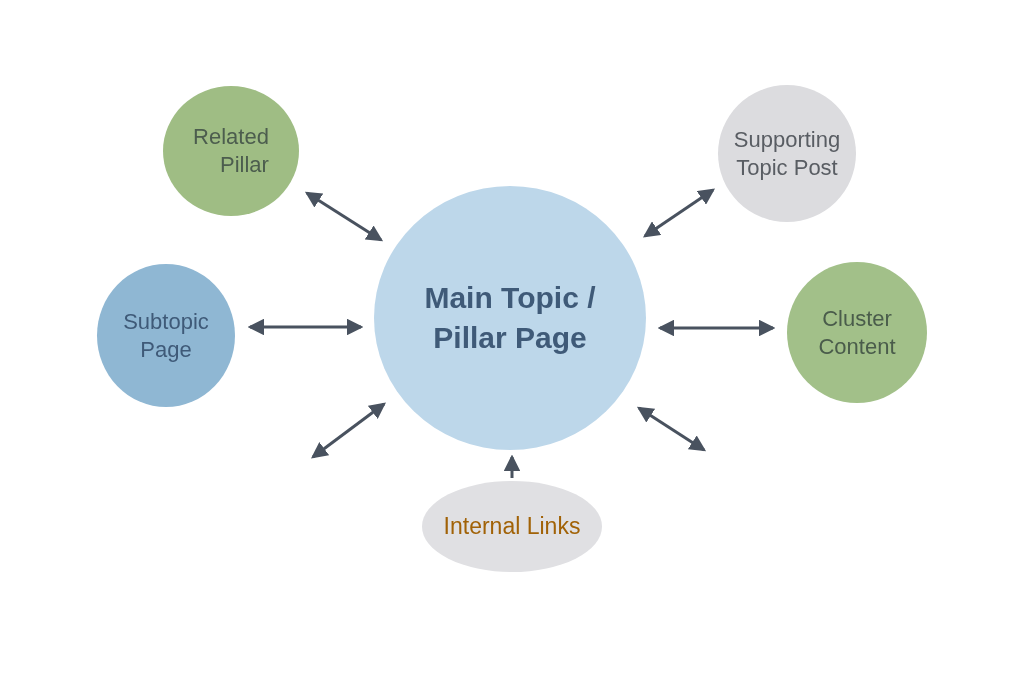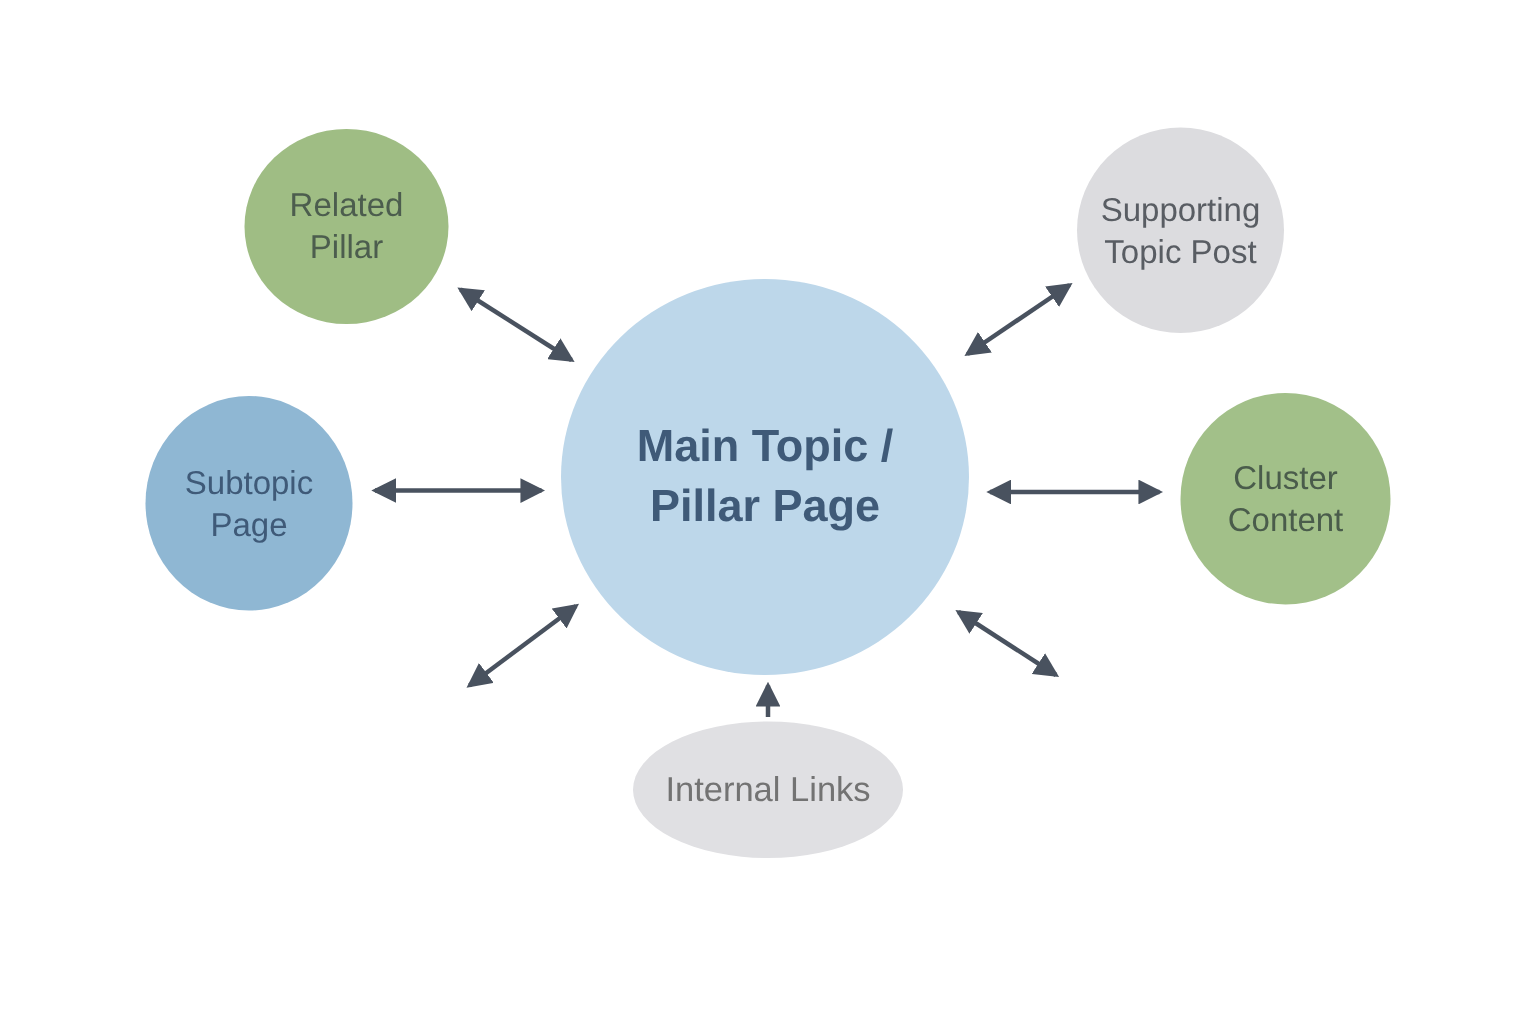--- a/index.html
+++ b/index.html
@@ -65,21 +65,21 @@
     <line x1="512" y1="478" x2="512" y2="457" stroke-width="3" marker-end="url(#ah)" stroke="#49525f"></line>
   </svg>
 
   <div class="node node-main" style="background: rgb(189, 215, 234); color: rgb(63, 90, 120);">
     <div class="label">
       <span>Main Topic /</span>
       <span>Pillar Page</span>
     </div>
   </div>
 
-  <div class="node node-related satellite" style="background: rgb(159, 189, 132); color: rgb(76, 93, 78);">
+  <div class="node node-related satellite" style="background: rgb(159, 189, 132); color: rgb(76, 93, 78); text-align: right;">
     <div class="label">
       <span>Related</span>
       <span>Pillar</span>
     </div>
   </div>
 
   <div class="node node-supporting satellite" style="background: rgb(220, 220, 223); color: rgb(89, 93, 99);">
     <div class="label">
       <span>Supporting</span>
       <span>Topic Post</span>
@@ -93,19 +93,19 @@
     </div>
   </div>
 
   <div class="node node-cluster satellite" style="background: rgb(162, 192, 137); color: rgb(74, 92, 75);">
     <div class="label">
       <span>Cluster</span>
       <span>Content</span>
     </div>
   </div>
 
-  <div class="node node-internal" style="background: rgb(224, 224, 227); color: #737373;">
+  <div class="node node-internal" style="background: rgb(224, 224, 227); color: #a16207;">
     <div class="label">
       <span>Internal Links</span>
     </div>
   </div>
 
 </div>
 
 </body></html>

